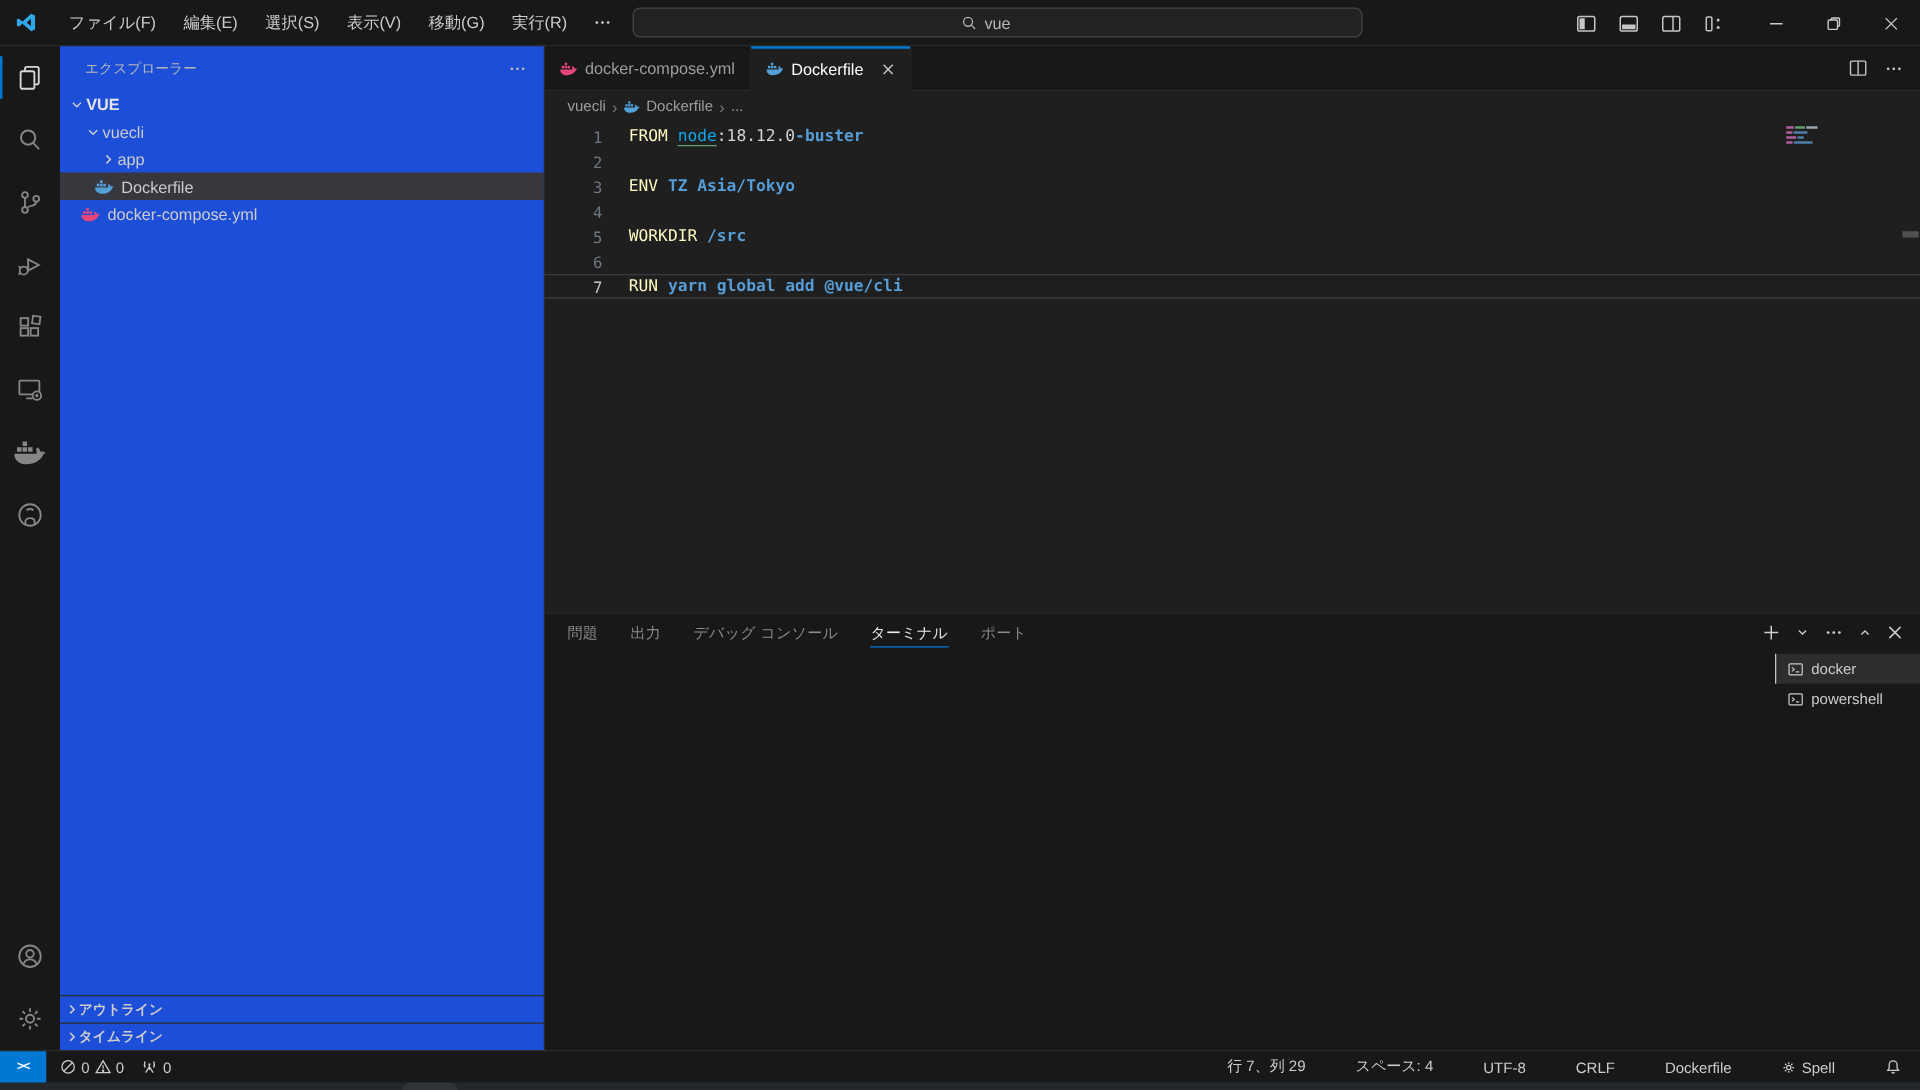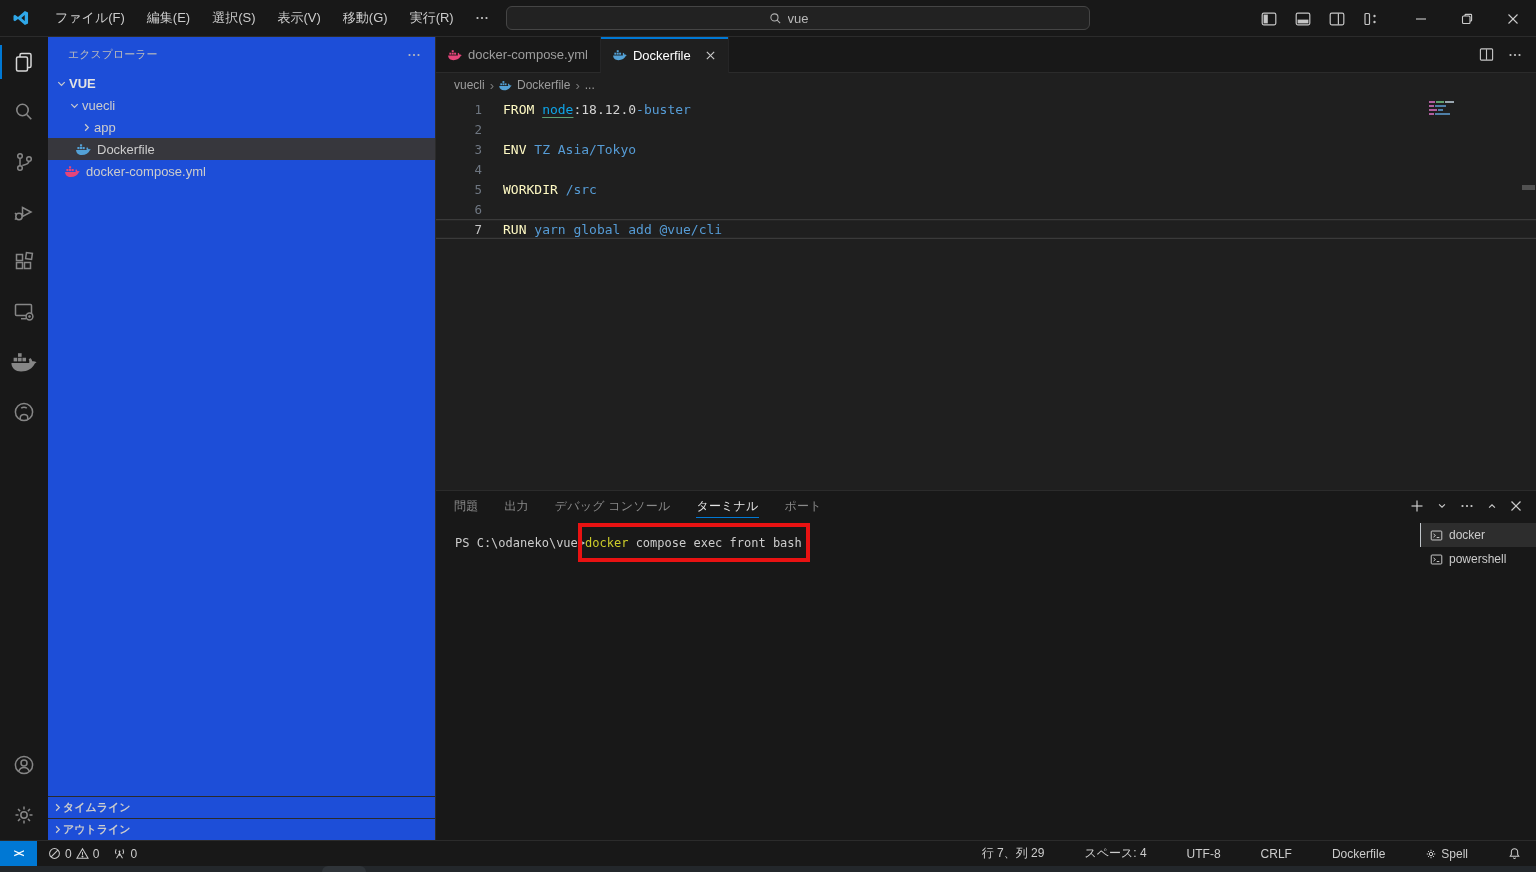--- a/index.html
+++ b/index.html
@@ -66,21 +66,21 @@
   .crumb-sep { color:#7a7a7a; font-size:13px; }
 
   .code { flex:1; position:relative; font-family:"DejaVu Sans Mono","Liberation Mono",monospace;
           font-size:13px; padding-top:2px; }
   .code-line { height:20px; display:flex; align-items:center; }
   .code-line.current { box-shadow: inset 0 1.2px 0 #3a3a3a, inset 0 -1.2px 0 #3a3a3a; }
   .ln { width:46px; flex:0 0 46px; text-align:right; color:#6e7681; margin-right:21px; font-size:12.5px; }
   .code-line.current .ln { color:#c6c6c6; }
   .code-text span { white-space:pre; }
   .tok-kw { color:#fef9c3; }
-  .tok-blue { color:#569cd6; }
+  .tok-blue { color:#569cd6;font-weight:bold; }
   .tok-plain { color:#d4d4d4; }
   .tok-link { color:#0ea5e9; text-decoration:underline; text-underline-offset:3px; text-decoration-color:#5d9e74; }
 
   .minimap { position:absolute; top:4px; right:79px; width:28px; }
   .minimap .mrow { display:flex; gap:1px; margin-bottom:2px; }
   .minimap .mrow i { display:block; height:2px; }
   .scroll-mark { position:absolute; top:88px; right:1px; width:13px; height:5px; background:#515151; }
 
   
   .panel { height:350px; border-top:1px solid #2b2b2b; background:#181818; display:flex; flex-direction:column; }
@@ -352,29 +352,29 @@
         <span class="tree-label">docker-compose.yml</span>
       </div>
     </div>
     <div class="sidebar-bottom">
       <div class="side-section">
         <span class="chev">
             <svg width="11" height="11" viewBox="0 0 12 12" fill="none" stroke="#cccccc" stroke-width="1.3">
               <path d="m4.5 2.5 3.5 3.5-3.5 3.5"></path>
             </svg>
           </span>
-        <span>タイムライン</span>
+        <span>アウトライン</span>
       </div>
       <div class="side-section">
         <span class="chev">
             <svg width="11" height="11" viewBox="0 0 12 12" fill="none" stroke="#cccccc" stroke-width="1.3">
               <path d="m4.5 2.5 3.5 3.5-3.5 3.5"></path>
             </svg>
           </span>
-        <span>アウトライン</span>
+        <span>タイムライン</span>
       </div>
     </div>
   </div>
 
   <div class="editor-zone">
 
     <div class="tabbar">
       <div class="tab inactive">
         <span>
           <svg width="14" height="12" viewBox="0 0 16 14" fill="#e5457a">
@@ -522,21 +522,20 @@
           <span>
             <svg width="12" height="12" viewBox="0 0 12 12" stroke="#cccccc" stroke-width="1.2">
                 <line x1="1.5" y1="1.5" x2="10.5" y2="10.5"></line>
                 <line x1="10.5" y1="1.5" x2="1.5" y2="10.5"></line>
               </svg>
           </span>
         </div>
       </div>
       <div class="panel-body">
         <div class="terminal">
-          <div class="t-line" style="z-index:1"><span>PS C:\odaneko\vue&gt;</span><span class="cmd-box"><span class="t-yellow">docker</span><span> compose exec front bash</span></span></div>
         </div>
         <div class="terminal-list">
           <div class="term-row selected">
             <span>
               <svg width="13" height="13" viewBox="0 0 16 16" fill="none" stroke="#cccccc" stroke-width="1.2">
                   <rect x="1.5" y="2.5" width="13" height="11" rx="1"></rect>
                   <path d="m4.3 6 2.4 2-2.4 2M8.3 10.5h3.2"></path>
                 </svg>
             </span>
             <span>docker</span>

